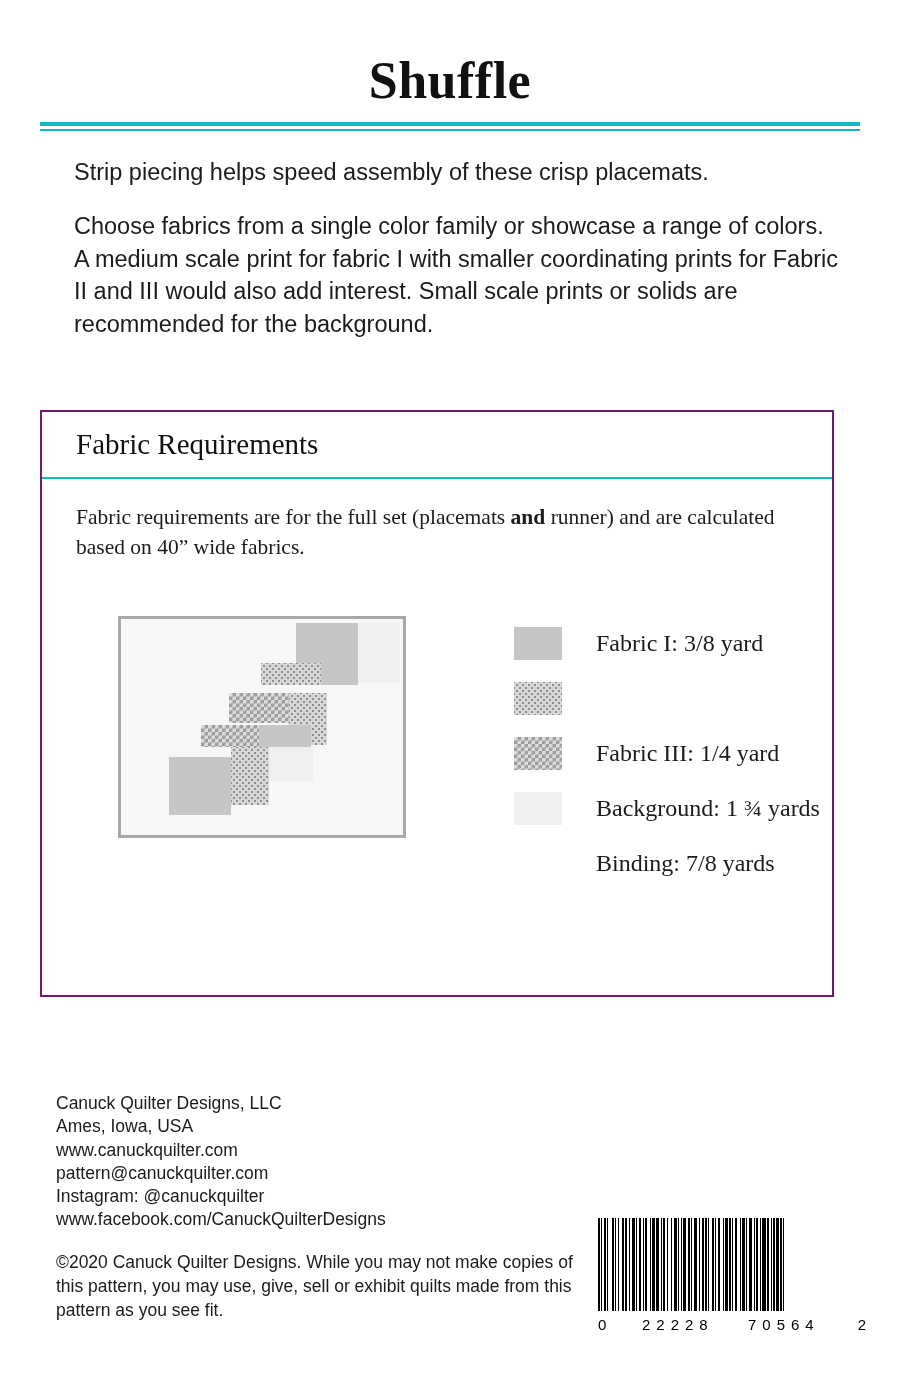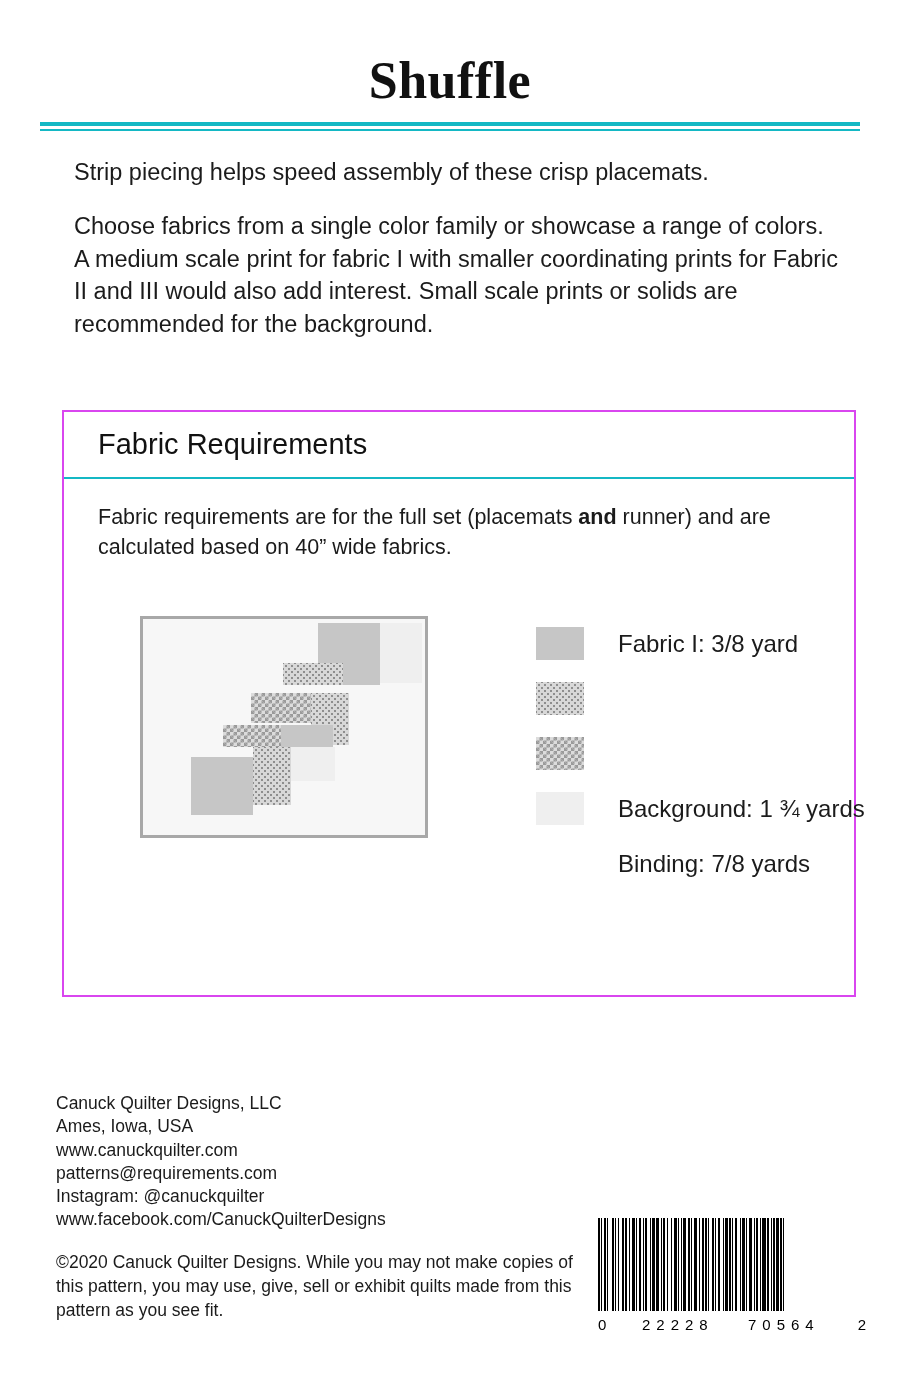--- a/index.html
+++ b/index.html
@@ -66,26 +66,27 @@
   .intro p {
     margin: 0 0 22px 0;
   }
   .intro p.second {
     margin-bottom: 0;
   }
 
   
   .fr-box {
     position: absolute;
-    left: 62px;
+    left: 40px;
     top: 410px;
     width: 794px;
     height: 587px;
-    border: 2px solid #d946ef;
+    border: 2px solid #701a75;
     box-sizing: border-box;
+    font-family: Liberation Serif, serif;
   }
   .fr-header {
     height: 67px;
     border-bottom: 2px solid #14b8c4;
     display: flex;
     align-items: center;
     box-sizing: border-box;
   }
   .fr-header-title {
     font-size: 29px;
@@ -259,20 +260,21 @@
             <div class="swatch solid1"></div>
             <div class="legend-label">Fabric I: 3/8 yard</div>
           </div>
 
           <div class="legend-row">
             <div class="swatch dots"></div>
           </div>
 
           <div class="legend-row">
             <div class="swatch checks"></div>
+            <div class="legend-label">Fabric III: 1/4 yard</div>
           </div>
 
           <div class="legend-row">
             <div class="swatch bg"></div>
             <div class="legend-label">Background: 1 ¾ yards</div>
           </div>
 
           <div class="legend-row">
             <div class="swatch blank"></div>
             <div class="legend-label">Binding: 7/8 yards</div>
@@ -285,21 +287,21 @@
         </div>
       </div>
     </div>
   </div>
 
   <div class="footer">
     <div class="block">
       <div>Canuck Quilter Designs, LLC</div>
       <div>Ames, Iowa, USA</div>
       <div>www.canuckquilter.com</div>
-      <div>patterns@requirements.com</div>
+      <div>pattern@canuckquilter.com</div>
       <div>Instagram:  @canuckquilter</div>
       <div>www.facebook.com/CanuckQuilterDesigns</div>
     </div>
     <div class="copyright">©2020 Canuck Quilter Designs.  While  you may not make copies of this pattern, you may use, give, sell or exhibit  quilts made from this pattern as  you see fit.</div>
   </div>
 
   <div class="barcode-area">
     <div class="bars" id="bars">
         <div class="bar" style="width:2.1px"></div>
         <div class="sp" style="width:1.05px"></div>

